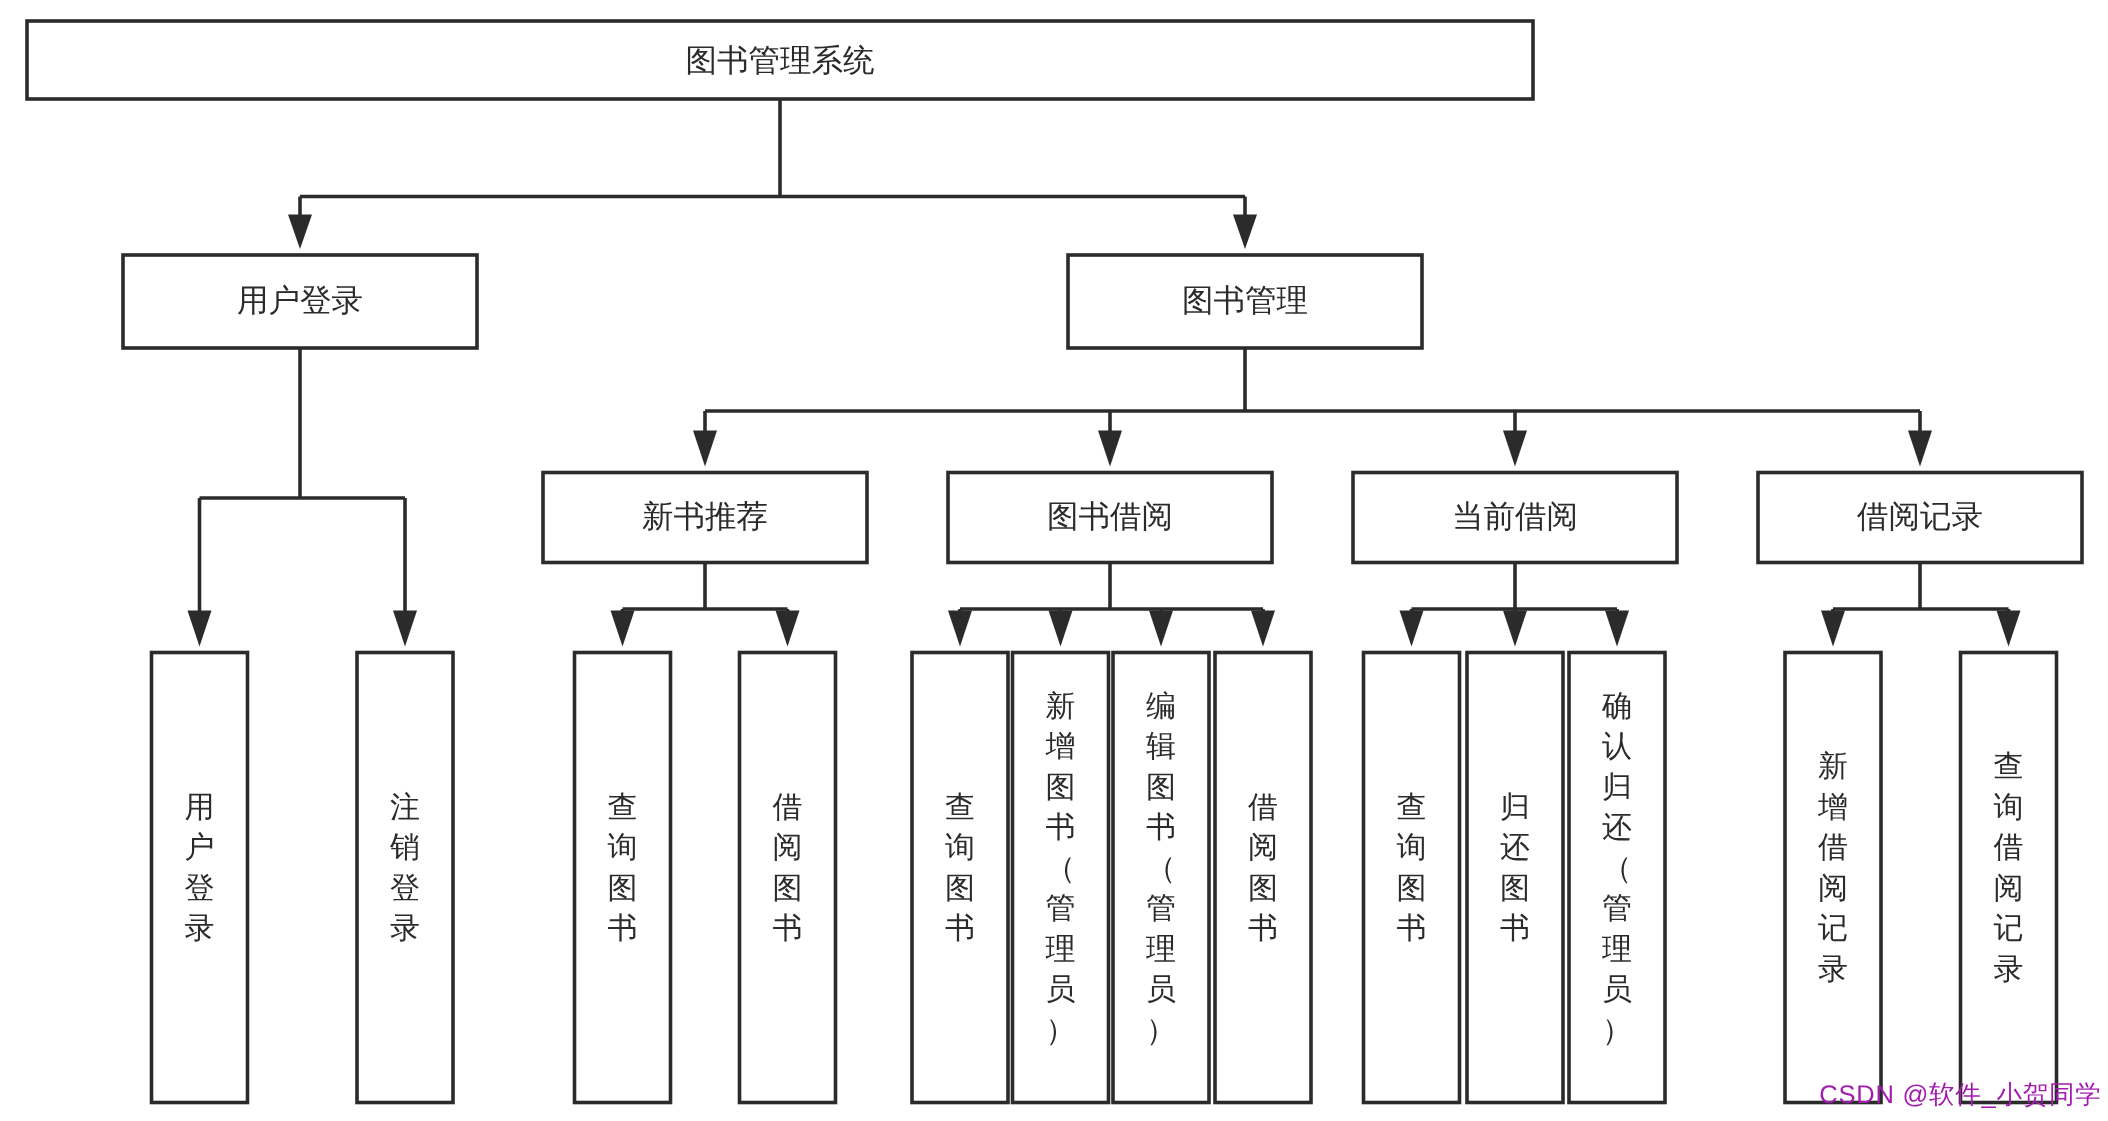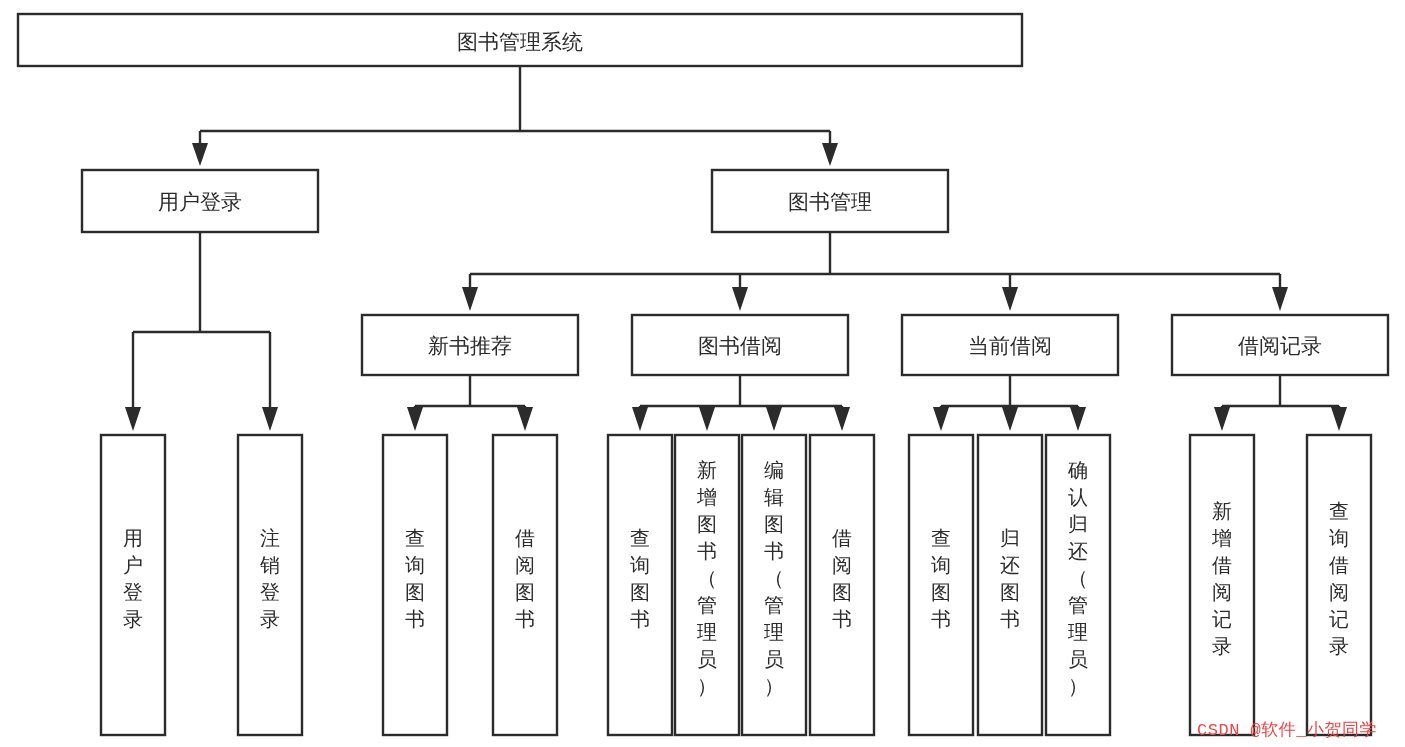--- a/index.html
+++ b/index.html
@@ -5,22 +5,22 @@
   html,body{margin:0;padding:0;background:#ffffff;}
   body{font-family:"Liberation Sans","DejaVu Sans",sans-serif;}
   #stage{position:relative;width:1405px;height:747px;background:#ffffff;overflow:hidden;}
   svg#diagram{position:absolute;left:0;top:0;width:1405px;height:747px;}
   .node-rect{fill:#ffffff;stroke:#2b2b2b;stroke-width:2.4;}
   .edge{stroke:#2b2b2b;stroke-width:2.4;fill:none;}
   .arrow-head{fill:#2b2b2b;}
   .node-label{fill:#2b2b2b;font-family:"Liberation Sans","DejaVu Sans",sans-serif;}
   .label-h{font-size:21px;text-anchor:middle;dominant-baseline:central;}
   .label-v{font-size:20px;text-anchor:middle;}
-  .watermark{position:absolute;right:28px;bottom:6px;color:#ef4444;font-size:17px;
-             font-family:Liberation Mono, monospace;white-space:nowrap;
+  .watermark{position:absolute;right:4px;bottom:6px;color:#a21caf;font-size:17px;
+             font-family:Liberation Sans, sans-serif;white-space:nowrap;
              letter-spacing:.5px;pointer-events:none;}
 </style>
 </head>
 <body>
 
 <div id="stage">
 
   <svg id="diagram" viewBox="0 0 1405 747">
     <defs></defs>
 

